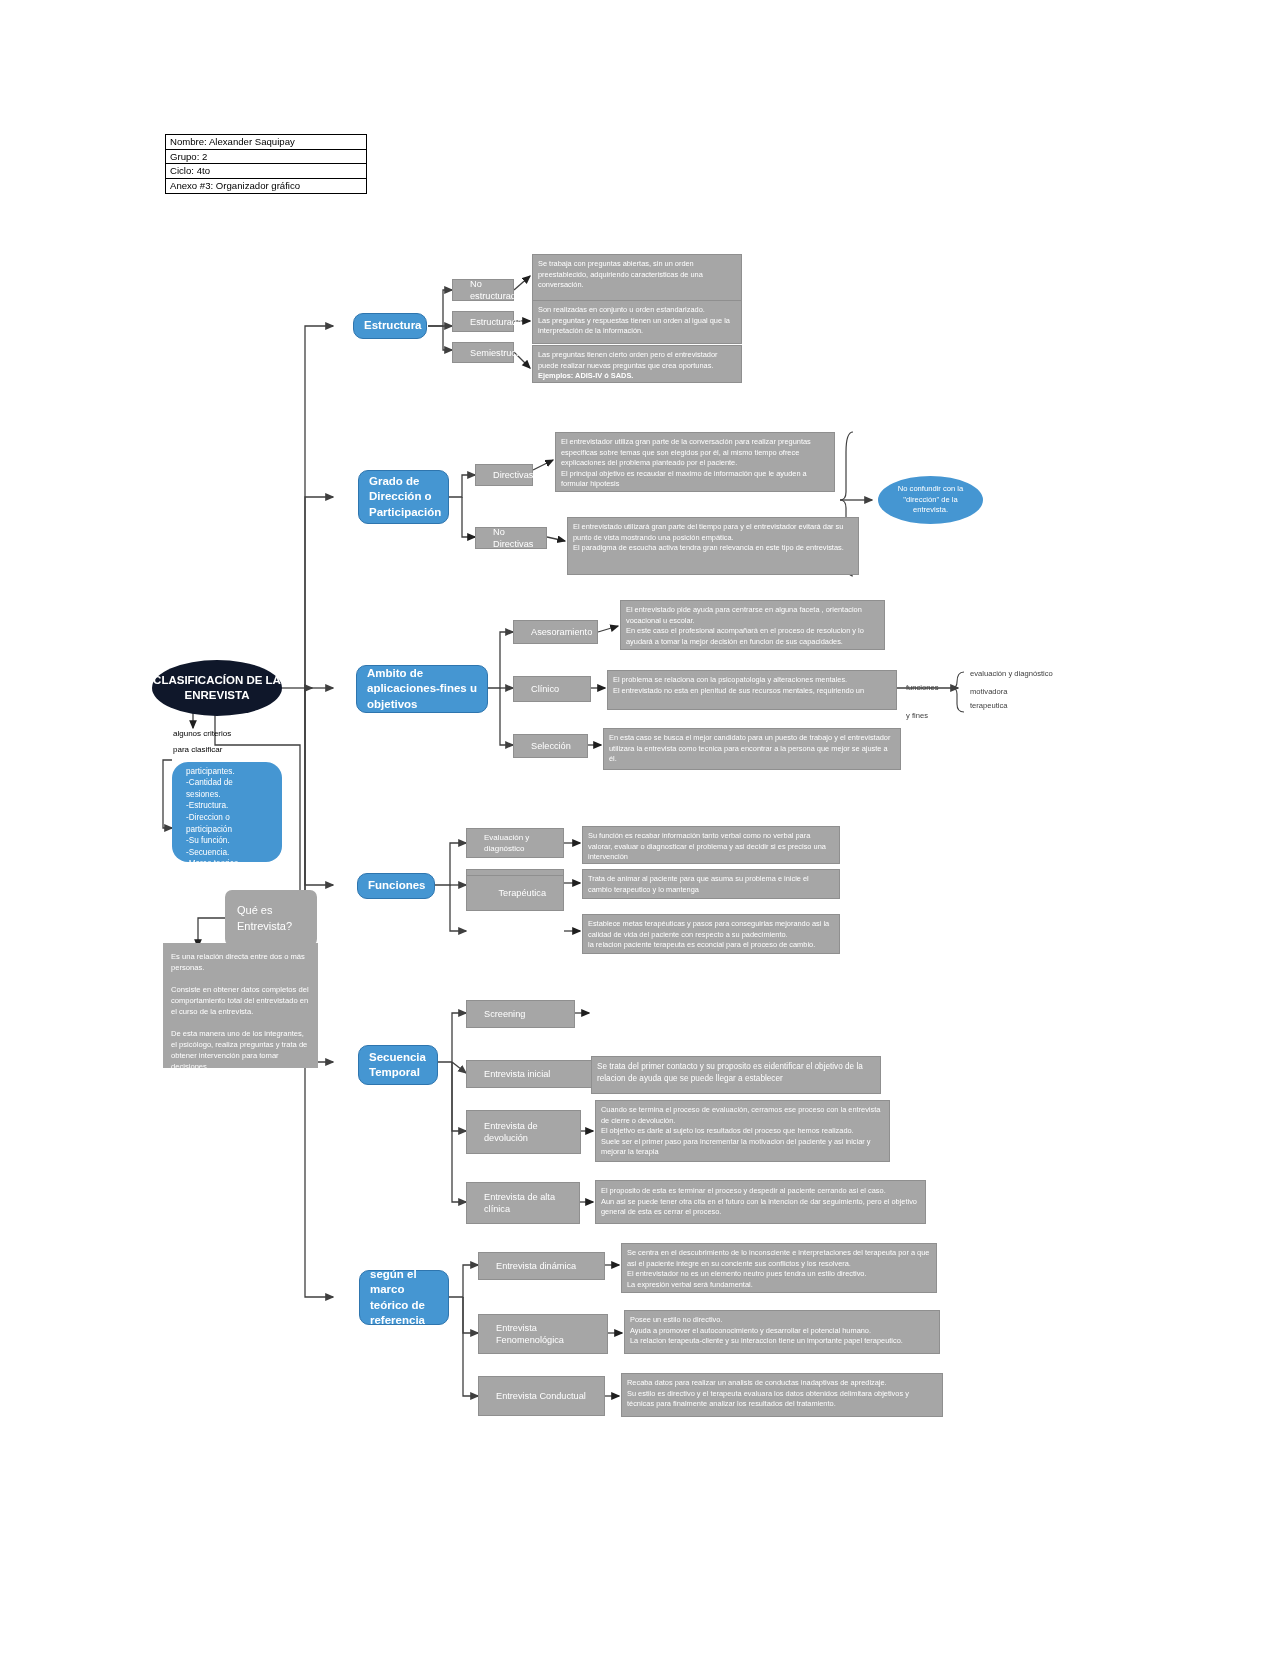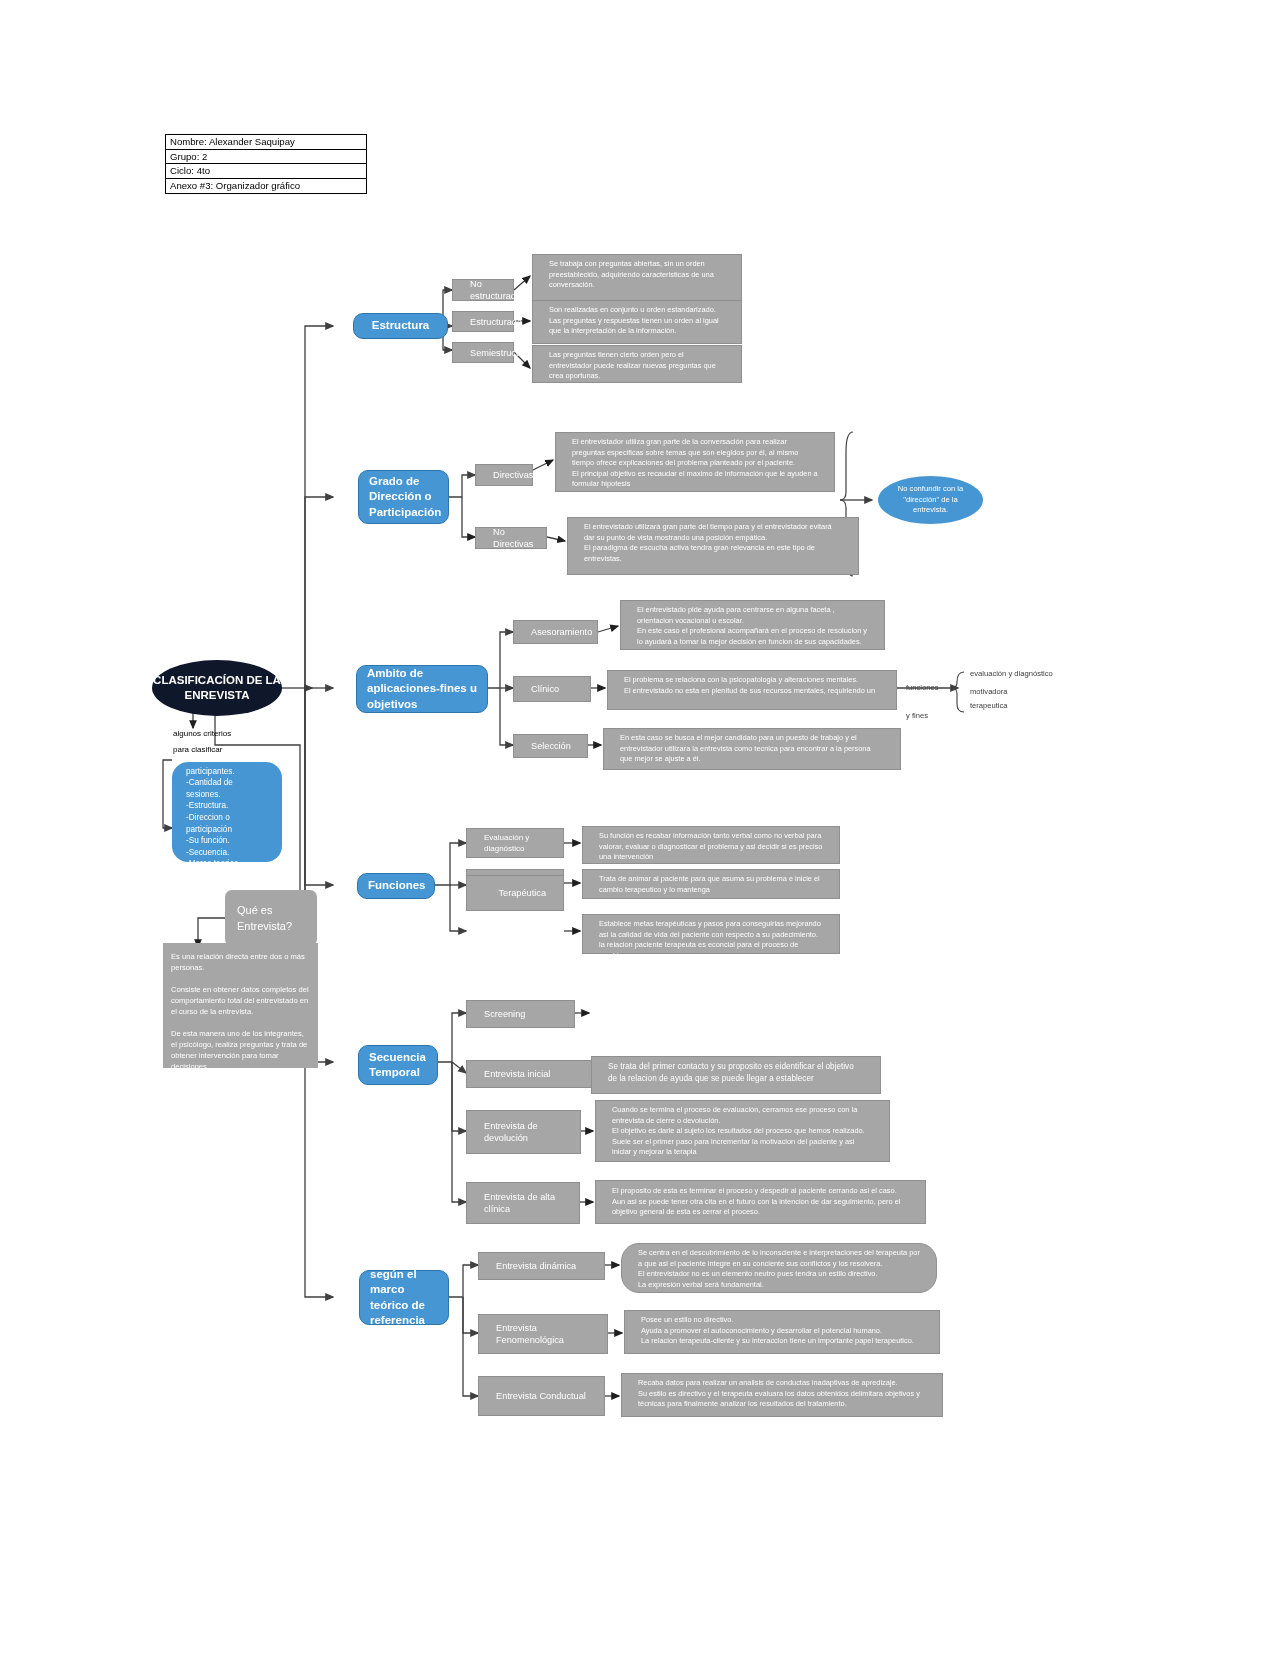--- a/index.html
+++ b/index.html
@@ -39,21 +39,21 @@
     background:#4596D2;border:1px solid #2E75AE;border-radius:10px;
     color:#ffffff;font-weight:bold;font-size:11.5px;line-height:15.5px;
     padding:4px 10px;box-sizing:border-box;
   }
   .blue-list{
     background:#4596D2;border-radius:16px;color:#ffffff;font-weight:normal;
     font-size:8.2px;line-height:11.6px;padding:10px 14px;box-sizing:border-box;
   }
   .gray{
     background:#A6A6A6;border:1px solid #8F8F8F;color:#ffffff;
-    font-size:7.4px;line-height:10.6px;padding:4px 16px;box-sizing:border-box;
+    font-size:7.4px;line-height:10.6px;padding:4px 5px;box-sizing:border-box;
   }
   .gray-sub{
     background:#A6A6A6;border:1px solid #8F8F8F;color:#ffffff;
     font-size:9.2px;line-height:12px;padding:3px 17px;box-sizing:border-box;
   }
   .gray-round{
     background:#A6A6A6;border-radius:7px;color:#ffffff;
     font-size:11px;line-height:16px;padding:6px 12px;box-sizing:border-box;
   }
   .gray-big{
@@ -179,21 +179,21 @@
   </div>
 
   <div class="node gray-big ml" style="left:163px;top:943px;width:155px;height:125px;align-items:flex-start;">
     <span class="t">Es una relación directa entre dos o más personas.
 
 Consiste en obtener datos completos del comportamiento total  del entrevistado en el curso de la entrevista.
 
 De esta manera uno de los integrantes, el psicólogo, realiza preguntas y trata de obtener intervención para tomar decisiones</span>
   </div>
 
-  <div class="node blue-round" style="left:353px;top:313px;width:95px;height:26px;justify-content:flex-end;">
+  <div class="node blue-round" style="left:353px;top:313px;width:74px;height:26px;justify-content:flex-end;">
     <span class="t" style="text-align:center;">Estructura</span>
   </div>
 
   <div class="node gray-sub" style="left:452px;top:279px;width:62px;height:22px;">
     <span class="t">No estructurada</span>
   </div>
   <div class="node gray-sub" style="left:452px;top:311px;width:62px;height:21px;">
     <span class="t">Estructurada</span>
   </div>
   <div class="node gray-sub" style="left:452px;top:342px;width:62px;height:21px;">
@@ -331,21 +331,21 @@
   <div class="node gray-sub" style="left:478px;top:1252px;width:127px;height:28px;">
     <span class="t">Entrevista dinámica</span>
   </div>
   <div class="node gray-sub ml" style="left:478px;top:1314px;width:130px;height:40px;">
     <span class="t">Entrevista Fenomenológica</span>
   </div>
   <div class="node gray-sub ml" style="left:478px;top:1376px;width:127px;height:40px;">
     <span class="t">Entrevista Conductual</span>
   </div>
 
-  <div class="node gray ml" style="left:621px;top:1243px;width:316px;height:50px;align-items:flex-start;border-radius:18px;">
+  <div class="node gray ml" style="left:621px;top:1243px;width:316px;height:50px;align-items:flex-start;">
     <span class="t">Se centra en el descubrimiento de lo inconsciente e interpretaciones del terapeuta  por a que asi el paciente integre en su conciente sus conflictos y los resolvera.
 El entrevistador no es un elemento  neutro pues tendra un estilo directivo.
 La expresión verbal será fundamental.</span>
   </div>
   <div class="node gray ml" style="left:624px;top:1310px;width:316px;height:44px;align-items:flex-start;">
     <span class="t">Posee un estilo no directivo.
 Ayuda a promover el autoconocimiento y desarrollar el potencial humano.
 La relacion terapeuta-cliente y su interaccion tiene un importante papel terapeutico.</span>
   </div>
   <div class="node gray ml" style="left:621px;top:1373px;width:322px;height:44px;align-items:flex-start;">

